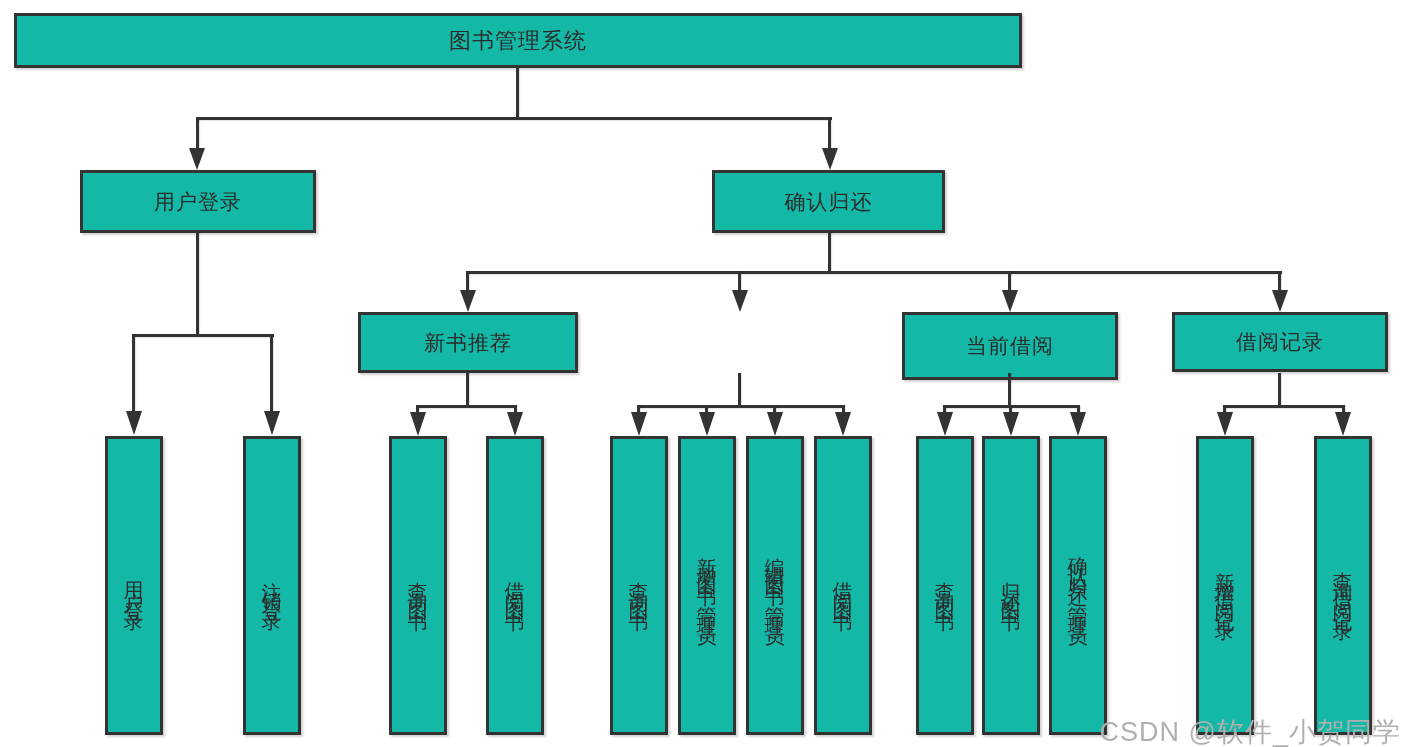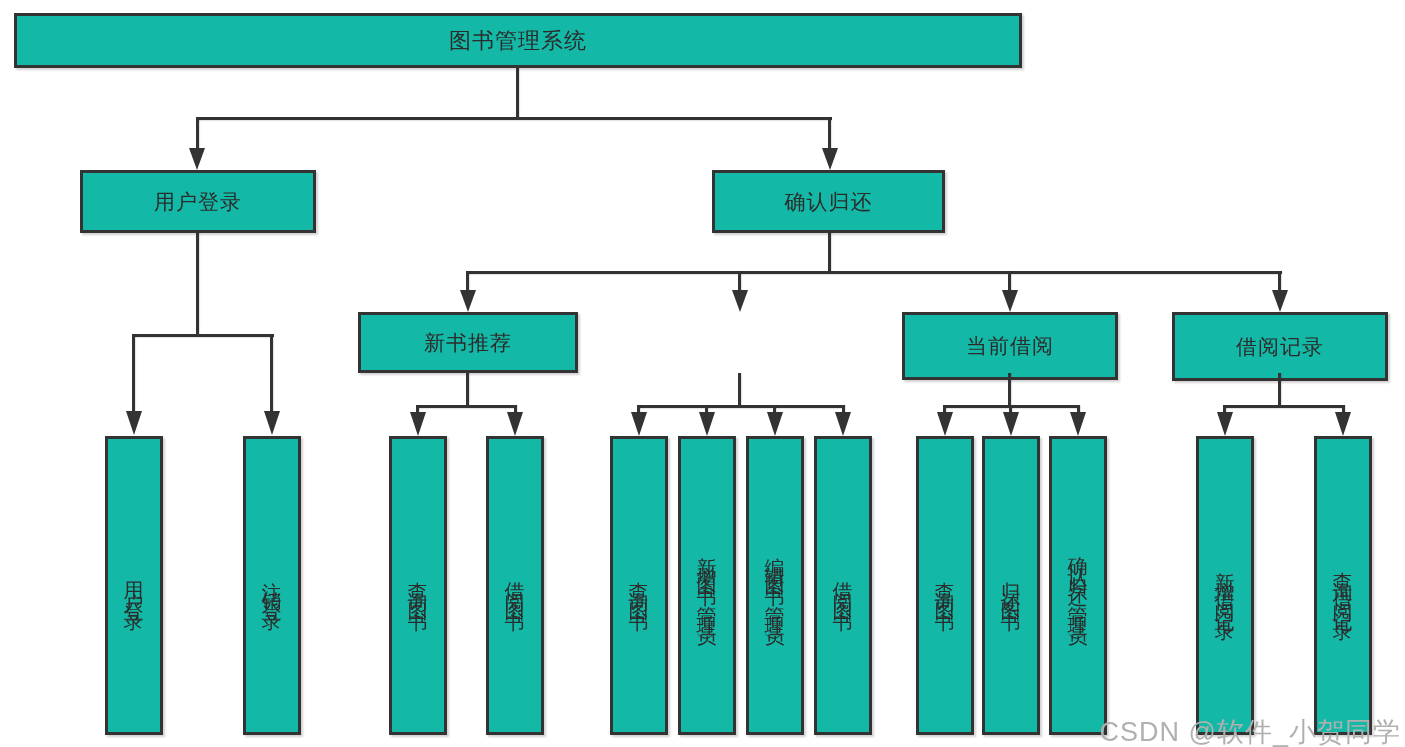--- a/index.html
+++ b/index.html
@@ -64,21 +64,21 @@
   <div class="arrow" style="left:460px;top:290px;"></div>
   <div class="line vl" style="left:738px;top:271px;height:21px;"></div>
   <div class="arrow" style="left:732px;top:290px;"></div>
   <div class="line vl" style="left:1008px;top:271px;height:21px;"></div>
   <div class="arrow" style="left:1002px;top:290px;"></div>
   <div class="line vl" style="left:1278px;top:271px;height:21px;"></div>
   <div class="arrow" style="left:1272px;top:290px;"></div>
 
   <div class="box hbox" style="left:358px;top:312px;width:220px;height:61px;">新书推荐</div>
   <div class="box hbox" style="left:902px;top:312px;width:216px;height:68px;">当前借阅</div>
-  <div class="box hbox" style="left:1172px;top:312px;width:216px;height:69px;">借阅记录</div>
+  <div class="box hbox" style="left:1172px;top:312px;width:216px;height:60px;">借阅记录</div>
 
   <div class="line vl" style="left:466px;top:373px;height:34px;"></div>
   <div class="line hl" style="left:416px;top:405px;width:101px;"></div>
   <div class="line vl" style="left:416px;top:405px;height:9px;"></div>
   <div class="arrow leaf" style="left:410px;top:412px;"></div>
   <div class="line vl" style="left:514px;top:405px;height:9px;"></div>
   <div class="arrow leaf" style="left:507px;top:412px;"></div>
 
   <div class="line vl" style="left:738px;top:373px;height:34px;"></div>
   <div class="line hl" style="left:637px;top:405px;width:208px;"></div>

